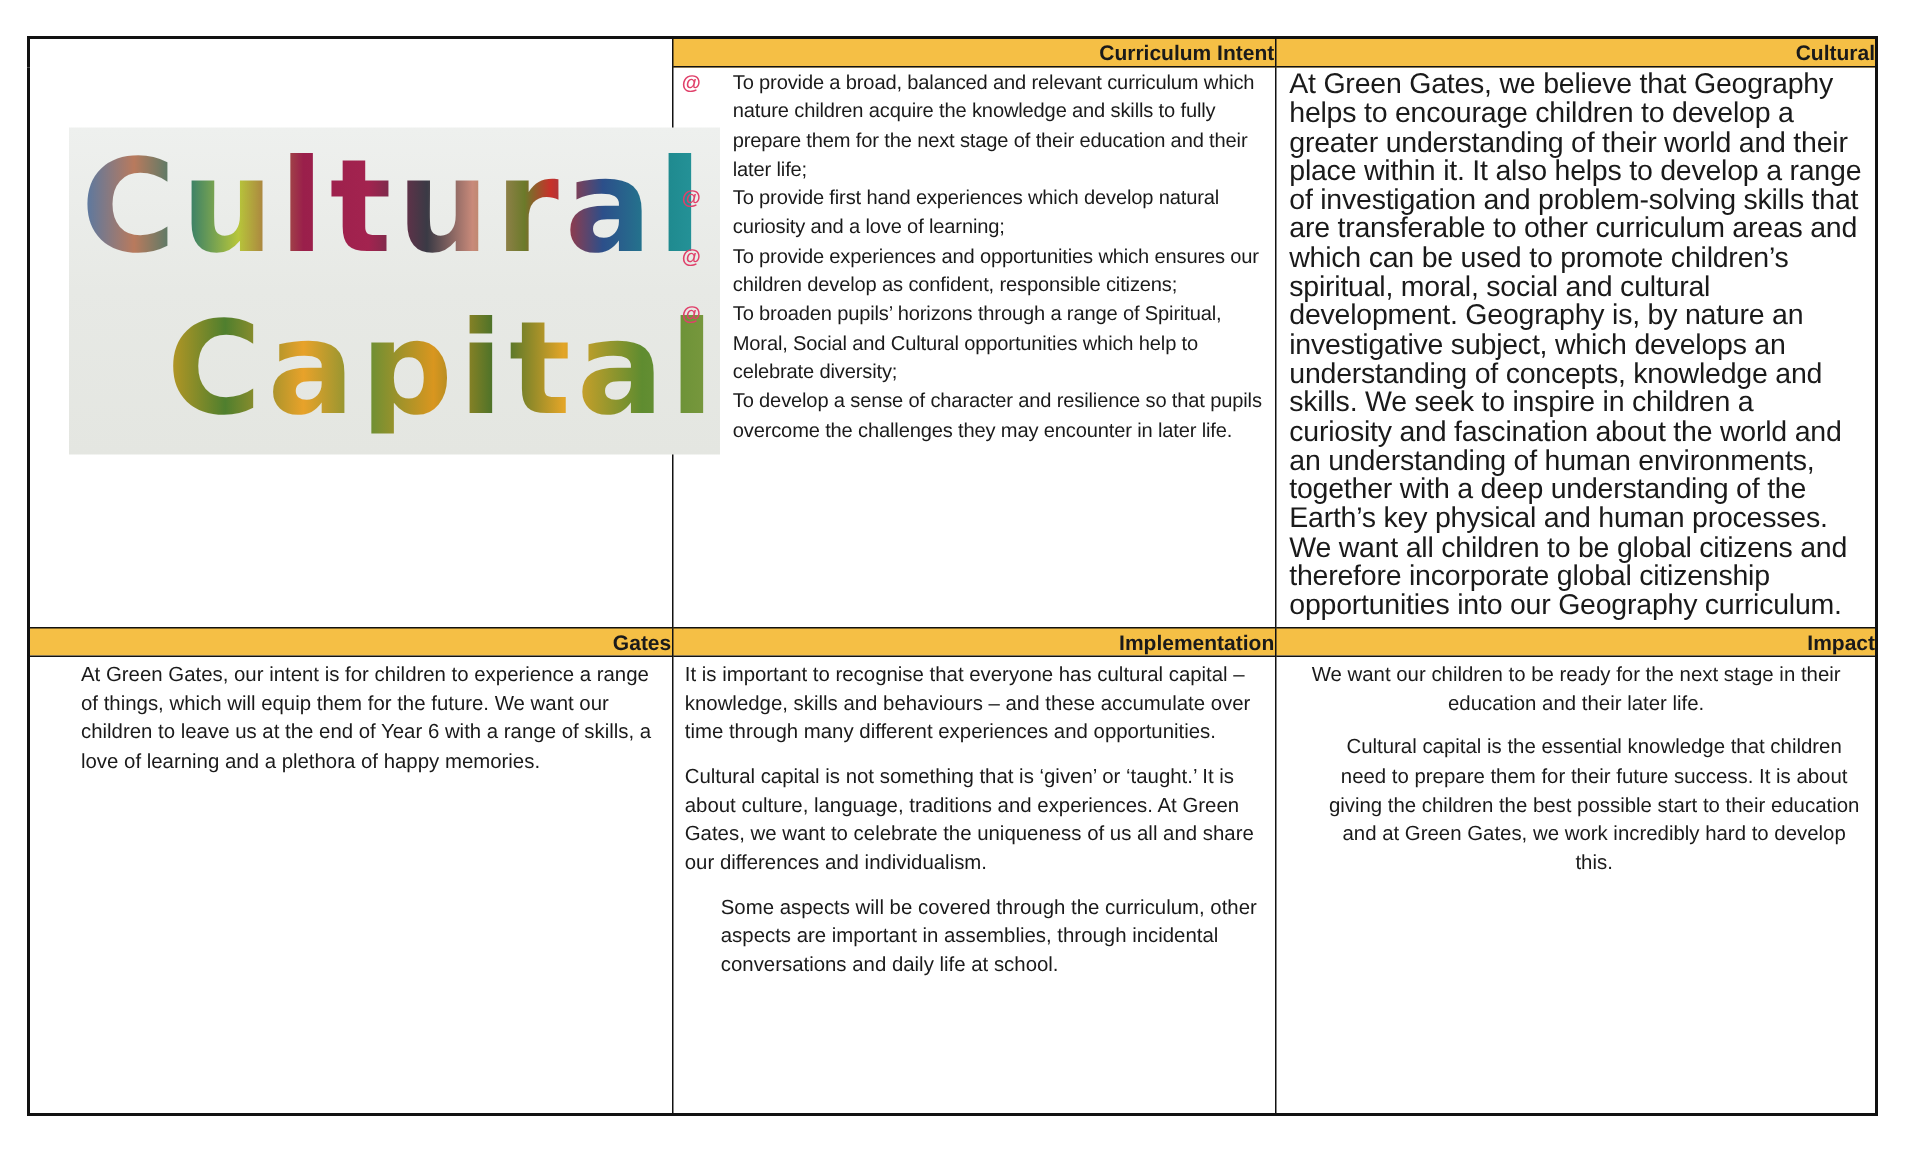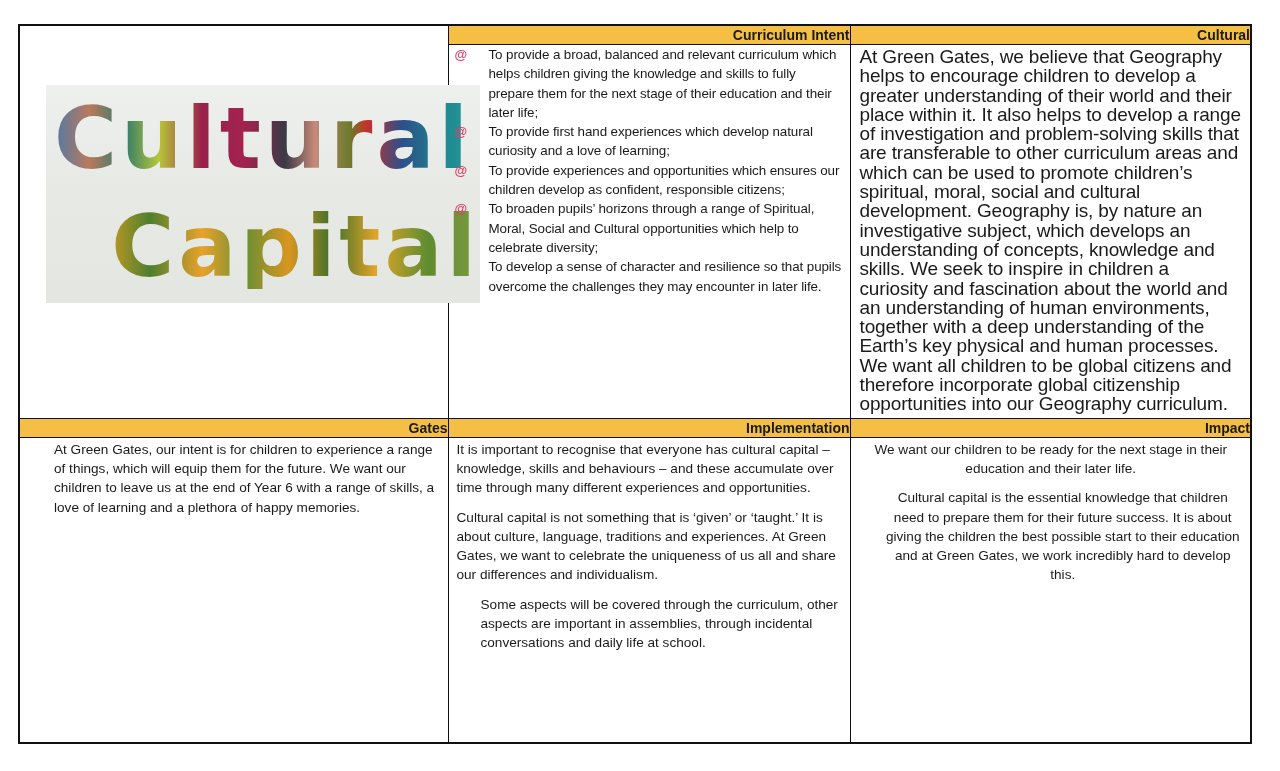--- a/index.html
+++ b/index.html
@@ -49,21 +49,21 @@
         <div class="cc-word w1">Cultural</div>
         <div class="cc-word w2">Capital</div>
       </div>
     </td>
     <td class="hdr">Curriculum Intent</td>
     <td class="hdr">Cultural</td>
   </tr>
   <tr style="height:305px;">
     <td>
       <ul class="bullets">
-        <li><span class="bullet">@</span><span>To provide a broad, balanced and relevant curriculum which helps children giving the knowledge and skills to fully prepare them for the next stage of their education and their later life;</span></li>
+        <li><span class="bullet">@</span><span>To provide a broad, balanced and relevant curriculum which nature children acquire the knowledge and skills to fully prepare them for the next stage of their education and their later life;</span></li>
         <li><span class="bullet">@</span><span>To provide first hand experiences which develop natural curiosity and a love of learning;</span></li>
         <li><span class="bullet">@</span><span>To provide experiences and opportunities which ensures our children develop as confident, responsible citizens;</span></li>
         <li><span class="bullet">@</span><span>To broaden pupils’ horizons through a range of Spiritual, Moral, Social and Cultural opportunities which help to celebrate diversity;</span></li>
         <li class="nobullet"><span>To develop a sense of character and resilience so that pupils overcome the challenges they may encounter in later life.</span></li>
       </ul>
     </td>
     <td>
       <div class="cell-body tight" style="padding-left:9px;">At Green Gates, we believe that Geography helps to encourage children to develop a greater understanding of their world and their place within it. It also helps to develop a range of investigation and problem-solving skills that are transferable to other curriculum areas and which can be used to promote children’s spiritual, moral, social and cultural development. Geography is, by nature an investigative subject, which develops an understanding of concepts, knowledge and skills. We seek to inspire in children a curiosity and fascination about the world and an understanding of human environments, together with a deep understanding of the Earth’s key physical and human processes. We want all children to be global citizens and therefore incorporate global citizenship opportunities into our Geography curriculum.</div>
     </td>
   </tr>

